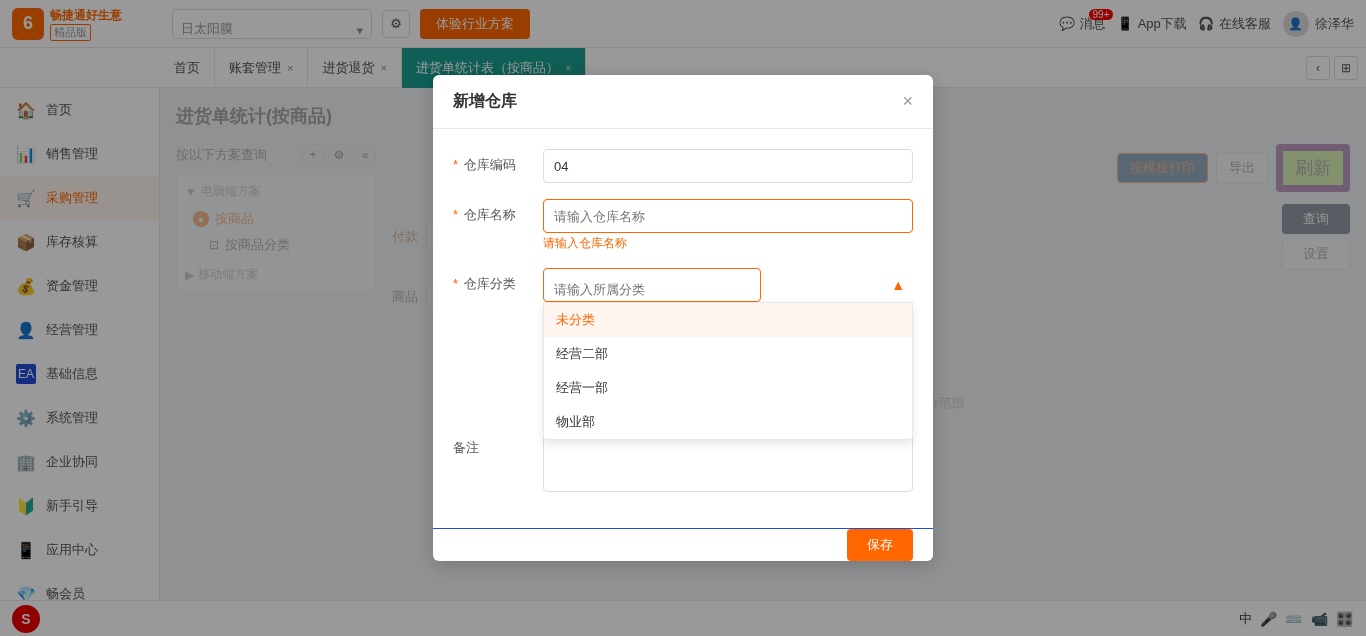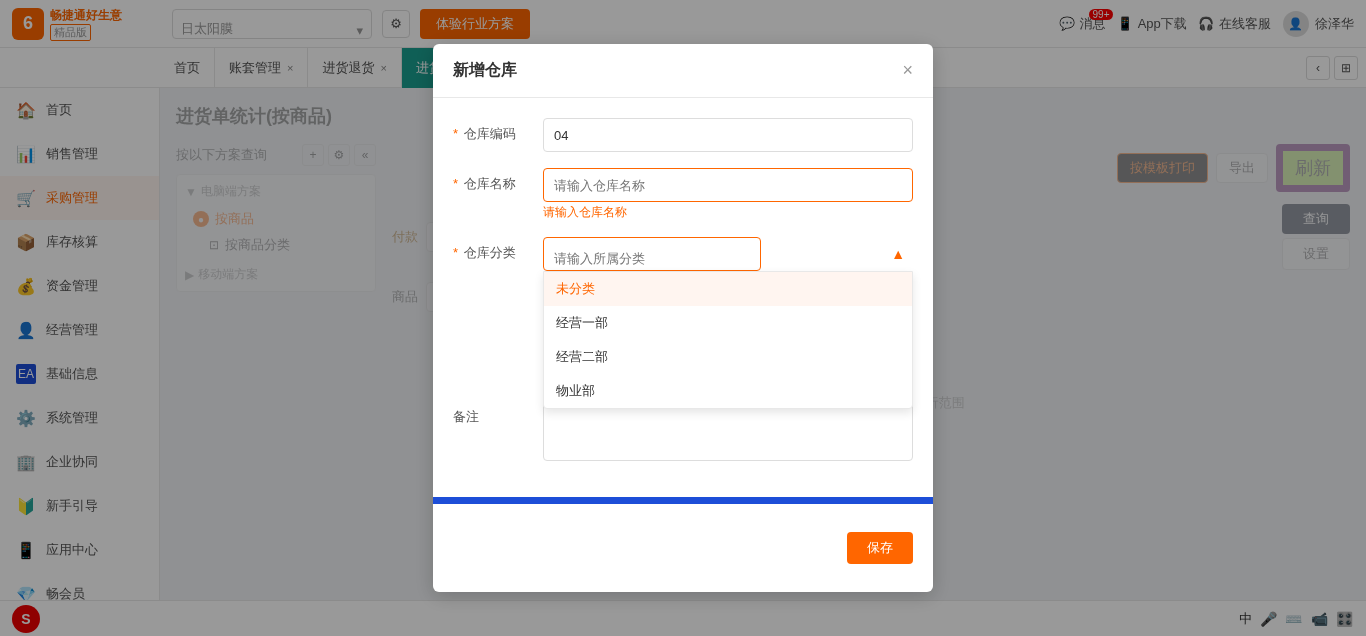--- a/index.html
+++ b/index.html
@@ -113,21 +113,21 @@
     .sidebar-item.active { background: #fff5f0; color: #f60; }
     .sidebar-icon { width: 20px; height: 20px; display: flex; align-items: center; justify-content: center; font-size: 16px; }
 
     
     .content-area {
       flex: 1;
       padding: 16px;
       overflow: auto;
       position: relative;
     }
-    .btn-print { border: 1px solid #f60; color: #f60; background: #000000; border-radius: 4px; padding: 5px 12px; cursor: pointer; font-size: 13px; display: flex; align-items: center; gap: 4px; }
+    .btn-print { border: 1px solid #f60; color: #f60; background: #0c4a6e; border-radius: 4px; padding: 5px 12px; cursor: pointer; font-size: 13px; display: flex; align-items: center; gap: 4px; }
     .btn-export { border: 1px solid #ddd; color: #555; background: #fff; border-radius: 4px; padding: 5px 12px; cursor: pointer; font-size: 13px; display: flex; align-items: center; gap: 4px; }
     .btn-refresh { border: 7px solid #701a75; color: #555; background: #bef264; border-radius: 4px; padding: 5px 12px; cursor: pointer; font-size: 18px; display: flex; align-items: center; gap: 4px; }
     .btn-query { background: #0f172a; color: #fff; border: none; border-radius: 4px; padding: 6px 20px; cursor: pointer; font-size: 13px; }
     .btn-set { background: #fff; color: #555; border: 1px solid #ddd; border-radius: 4px; padding: 6px 20px; cursor: pointer; font-size: 13px; }
 
     
     .modal-overlay {
       position: fixed; top: 0; left: 0; right: 0; bottom: 0;
       background: rgba(0,0,0,0.4);
       z-index: 1000;
@@ -146,22 +146,22 @@
     .modal-header {
       display: flex; align-items: center; justify-content: space-between;
       padding: 16px 20px;
       border-bottom: 1px solid #e8e8e8;
     }
     .modal-title { font-size: 16px; font-weight: bold; color: #333; }
     .modal-close { font-size: 18px; color: #999; cursor: pointer; }
     .modal-body { padding: 20px; }
     .modal-footer {
       display: flex; align-items: flex-end; justify-content: flex-end;
-      padding: 28px 20px;
-      border-top: 7px solid #1d4ed8;
+      padding: 0 20px;
+      border-top: 1px solid #1d4ed8;
       gap: 8px;
     }
     .modal-btn-save { background: #f60; border: none; color: #fff; border-radius: 4px; padding: 7px 20px; cursor: pointer; font-size: 13px; }
 
     .form-field { margin-bottom: 16px; position: relative; }
     .field-row { display: flex; align-items: flex-start; }
     .field-label { min-width: 90px; font-size: 13px; color: #555; padding-top: 7px; }
     .required { color: #f60; margin-right: 2px; }
     .field-input {
       flex: 1;
@@ -484,22 +484,22 @@
             <span>仓库分类</span>
           </div>
           <div class="field-input-wrap">
             <input class="classify-input" type="text" placeholder="请输入所属分类" style="">
             <span class="dropdown-toggle">▲</span>
           </div>
         </div>
 
         <div class="dropdown-list">
           <div class="dropdown-item selected">未分类</div>
+          <div class="dropdown-item">经营二部</div>
           <div class="dropdown-item">经营一部</div>
-          <div class="dropdown-item">经营二部</div>
           <div class="dropdown-item">物业部</div>
         </div>
       </div>
 
       <div class="form-field" style="margin-top:130px;">
         <div class="field-row">
           <div class="field-label">
             <span>备注</span>
           </div>
           <textarea class="note-textarea" style=""></textarea>

